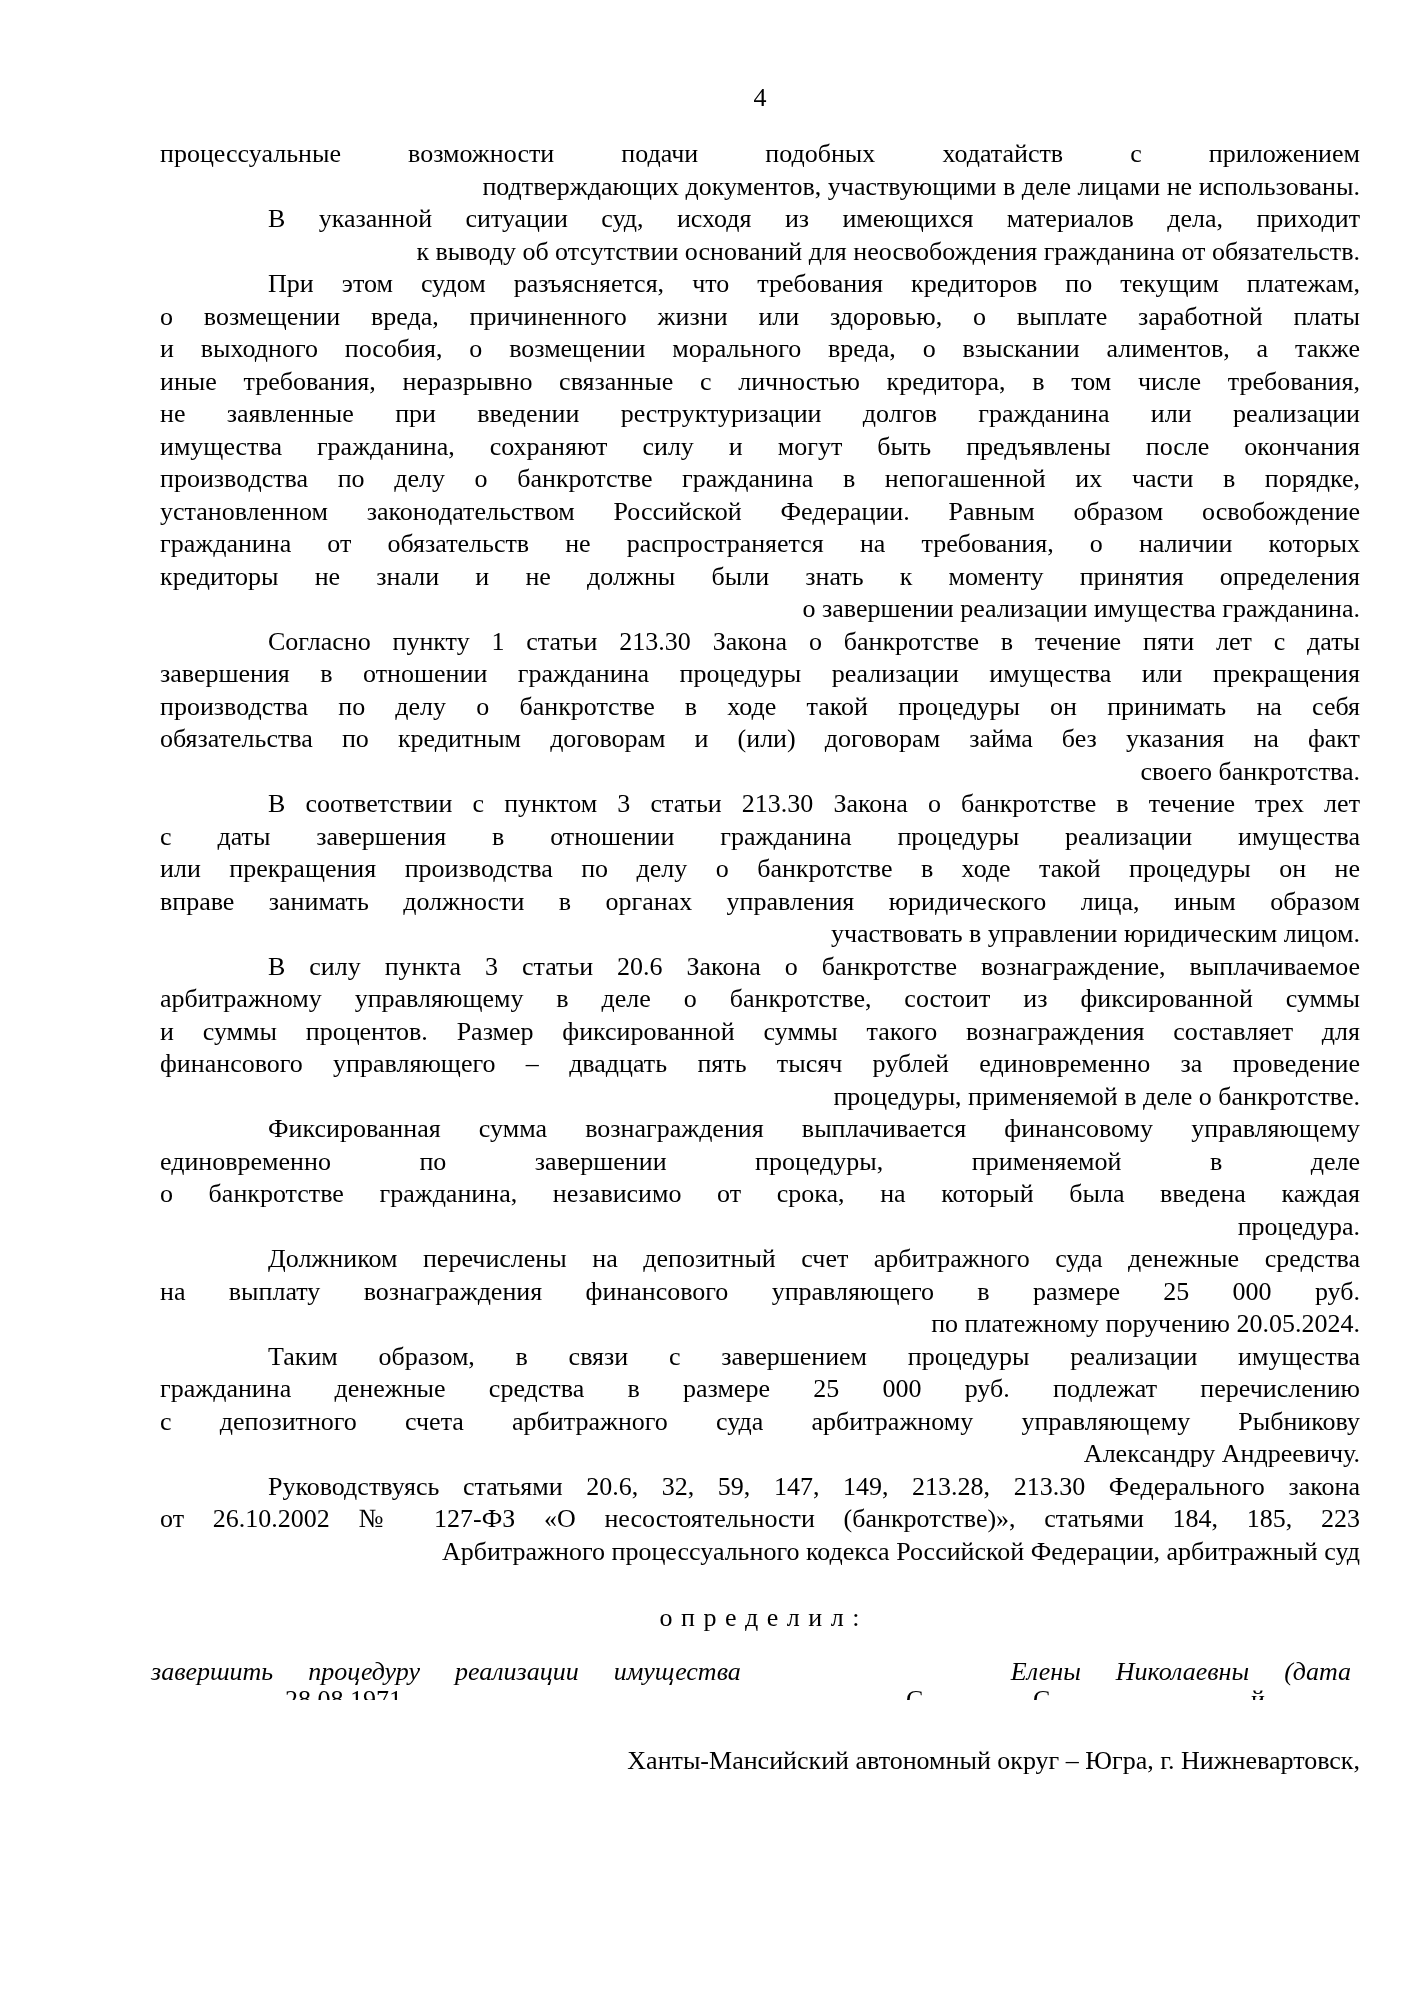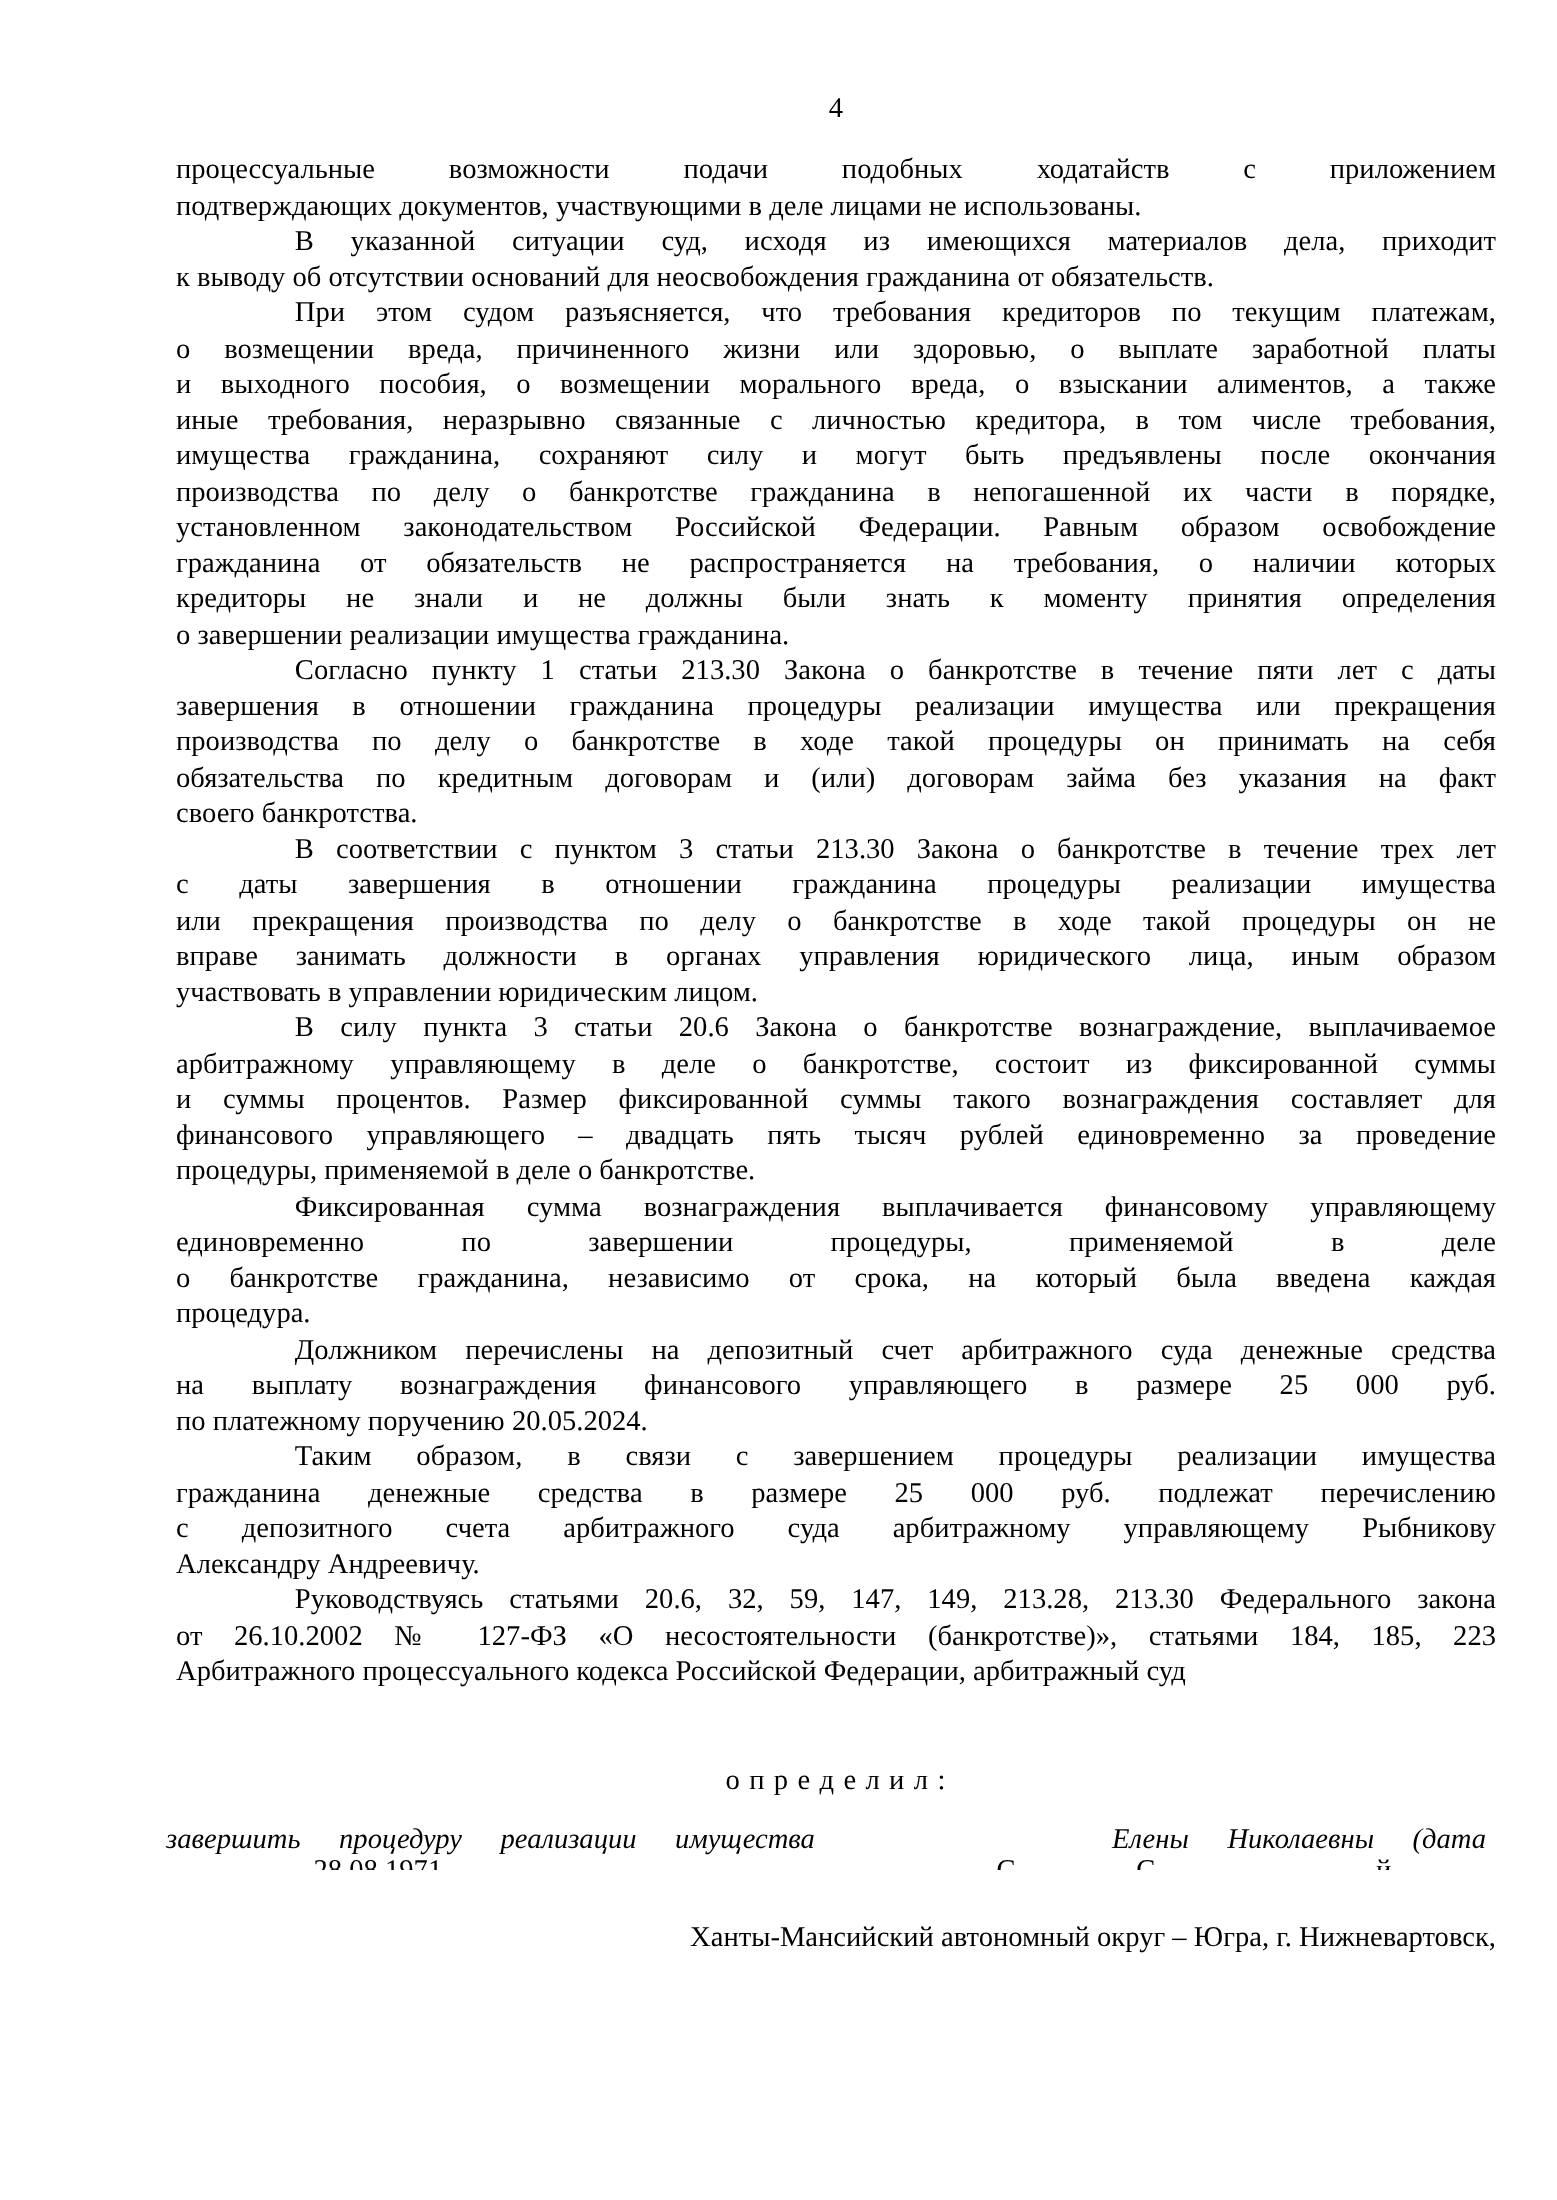--- a/index.html
+++ b/index.html
@@ -14,21 +14,21 @@
     color:#000000;
     overflow:hidden;
   }
   .pagenum {
     position:absolute; top:82px; left:160px; width:1200px;
     text-align:center;
   }
   .doc-body {
     position:absolute; top:138px; left:160px; width:1200px;
   }
-  .line { text-align:left; }
+  .line { text-align:right; }
   .line.just { text-align:justify; text-align-last:justify; -moz-text-align-last:justify; }
   .line.indent { padding-left:108px; }
   .determination {
     position:absolute; top:1602px; left:160px; width:1200px;
     text-align:center;
     letter-spacing:1px;
   }
   .resolution {
     position:absolute; top:1656px; left:151px; width:1200px;
     text-align:justify; text-align-last:justify;font-style:italic; -moz-text-align-last:justify;
@@ -57,20 +57,21 @@
 
   <div class="doc-body">
       <div class="line just">процессуальные возможности подачи подобных ходатайств с приложением</div>
       <div class="line">подтверждающих документов, участвующими в деле лицами не использованы.</div>
       <div class="line just indent">В указанной ситуации суд, исходя из имеющихся материалов дела,  приходит</div>
       <div class="line">к выводу об отсутствии оснований для неосвобождения гражданина от обязательств.</div>
       <div class="line just indent">При этом судом разъясняется, что требования кредиторов по текущим платежам,</div>
       <div class="line just">о возмещении вреда, причиненного жизни или здоровью, о выплате заработной платы</div>
       <div class="line just">и выходного пособия, о возмещении морального вреда, о взыскании алиментов, а также</div>
       <div class="line just">иные требования, неразрывно связанные с личностью кредитора, в том числе требования,</div>
+      <div class="line just">не заявленные при введении реструктуризации долгов гражданина или реализации</div>
       <div class="line just">имущества гражданина, сохраняют силу и могут быть предъявлены после окончания</div>
       <div class="line just">производства по делу о банкротстве гражданина в непогашенной их части в порядке,</div>
       <div class="line just">установленном законодательством Российской Федерации. Равным образом освобождение</div>
       <div class="line just">гражданина от обязательств не распространяется на требования, о наличии которых</div>
       <div class="line just">кредиторы не знали и не должны были знать к моменту принятия определения</div>
       <div class="line">о завершении реализации имущества гражданина.</div>
       <div class="line just indent">Согласно пункту 1 статьи 213.30 Закона о банкротстве в течение пяти лет с даты</div>
       <div class="line just">завершения в отношении гражданина процедуры реализации имущества или прекращения</div>
       <div class="line just">производства по делу о банкротстве в ходе такой процедуры он принимать на себя</div>
       <div class="line just">обязательства по кредитным договорам и (или) договорам займа без указания на факт</div>

